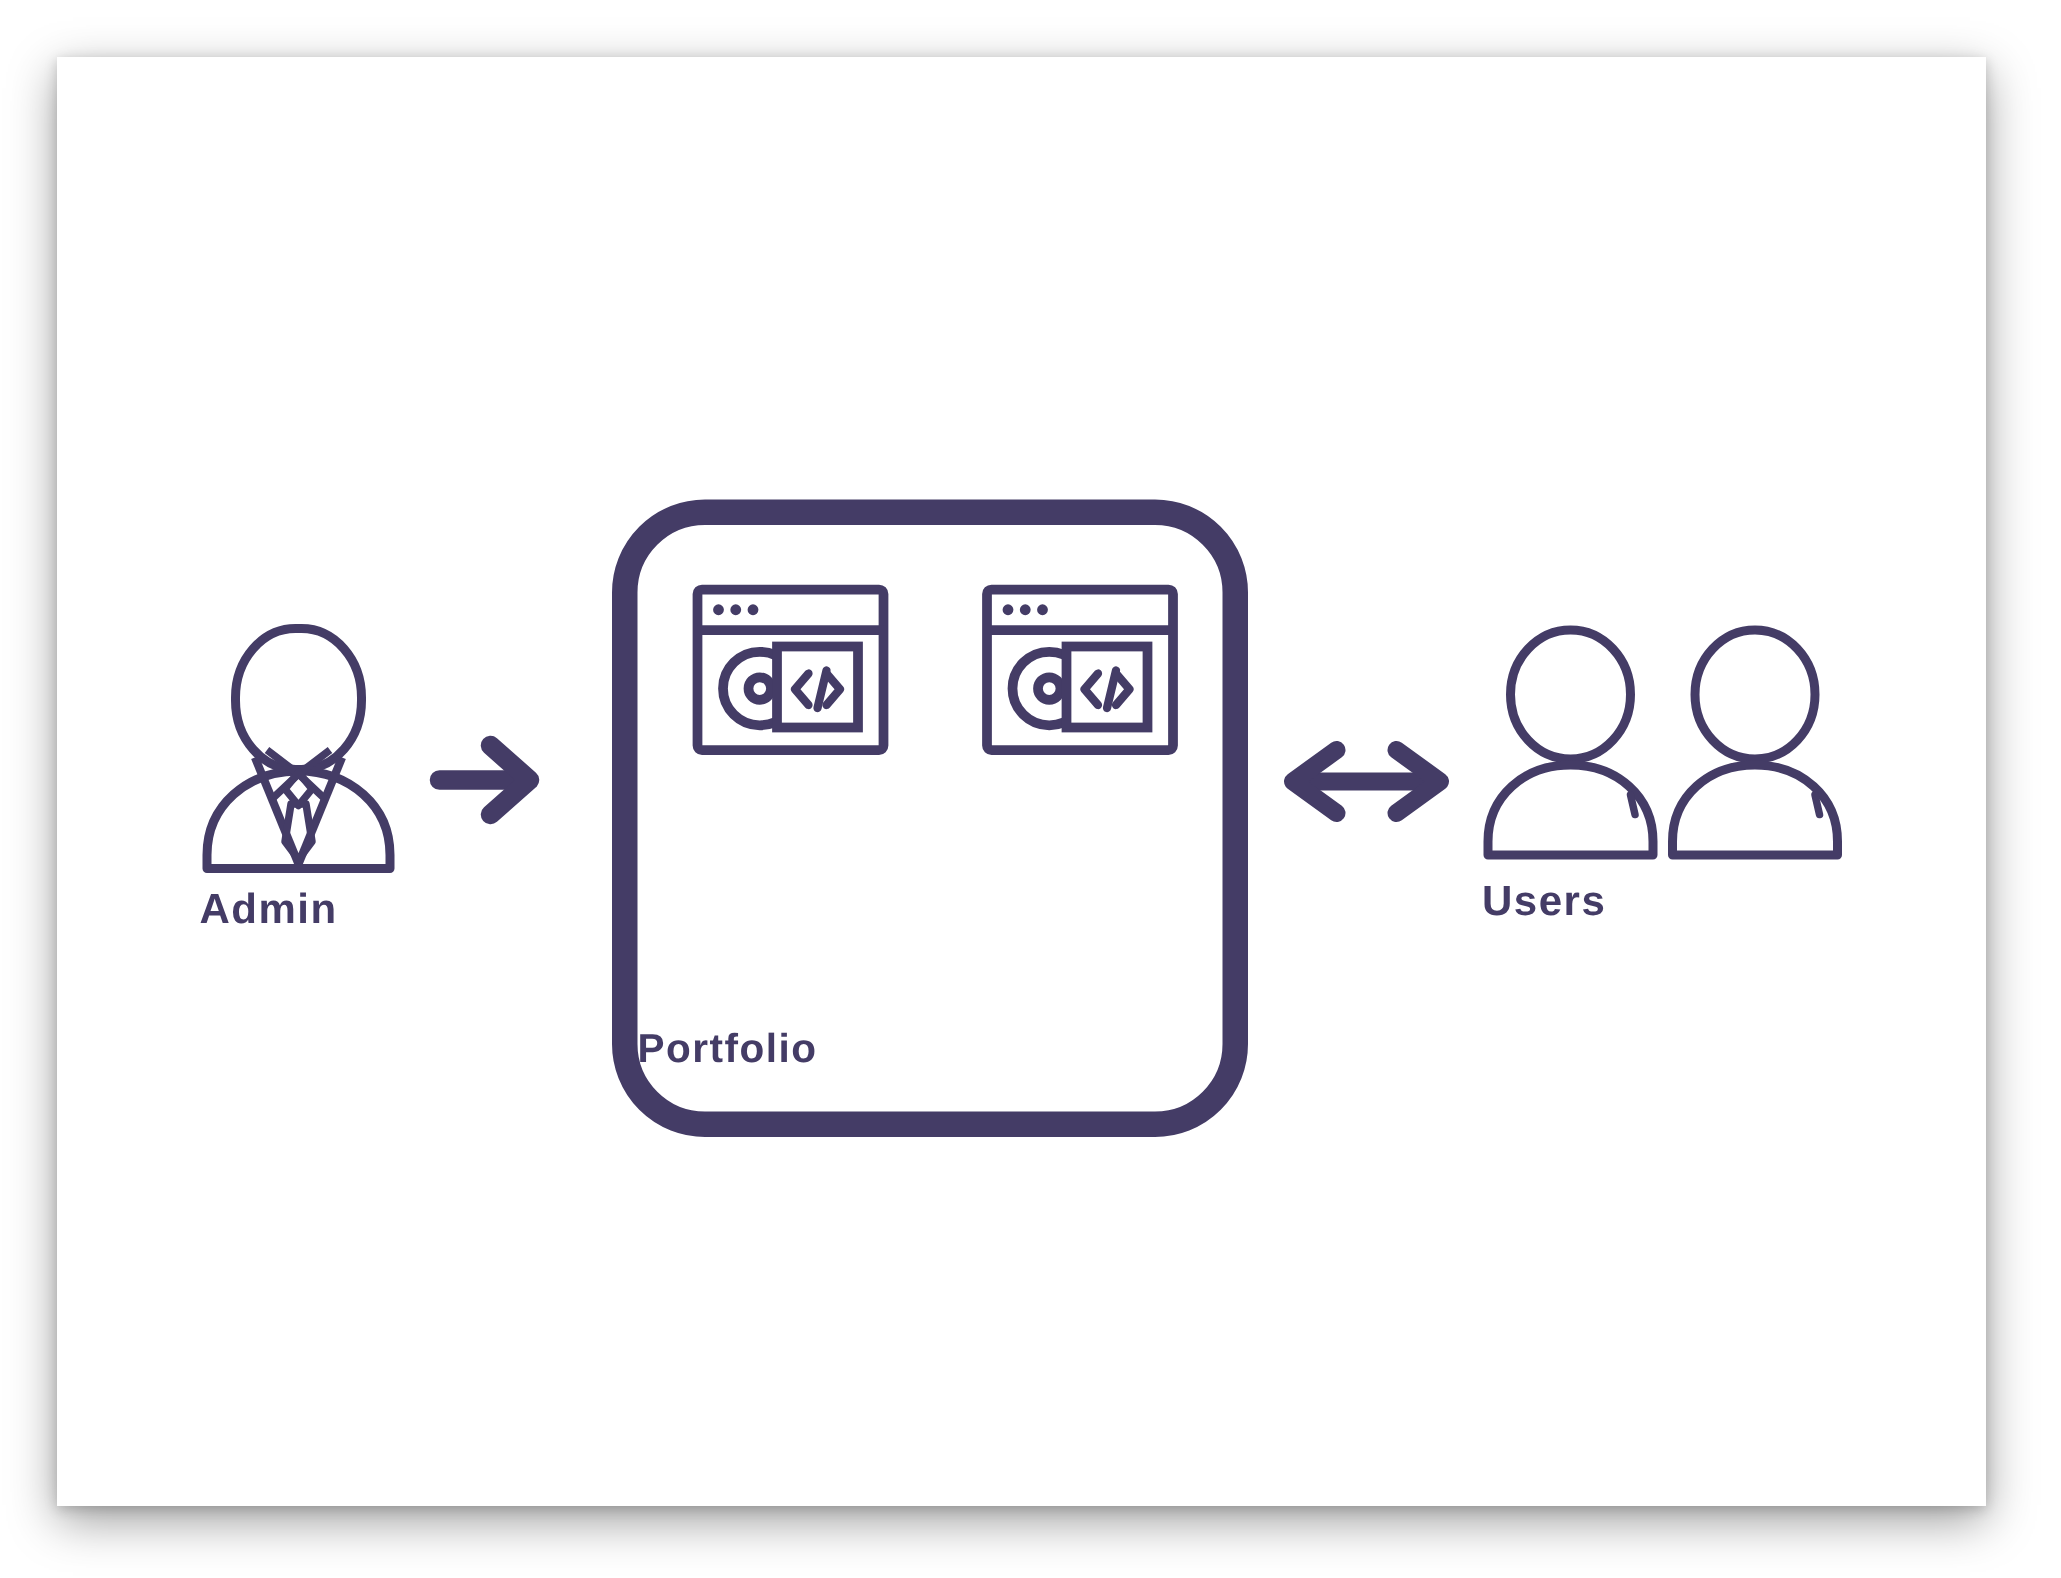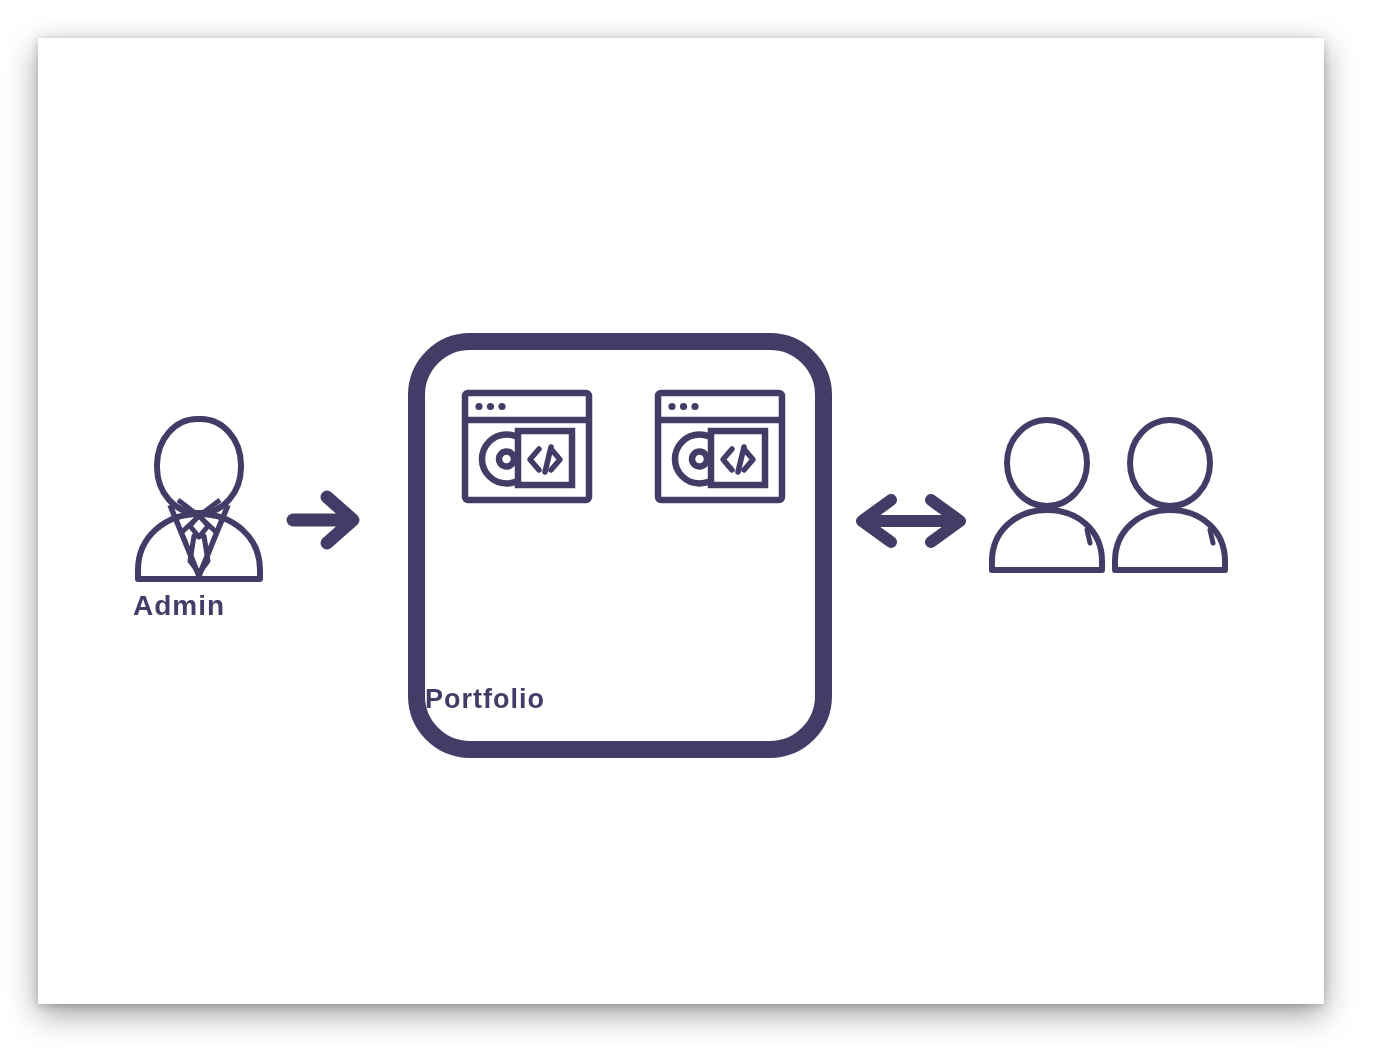--- a/index.html
+++ b/index.html
@@ -137,15 +137,16 @@
         </g>
       </svg>
       <svg class="ink" width="118" height="156" viewBox="0 0 118 156" style="position:absolute; left:123px; top:0;">
         <g fill="none" stroke="currentColor" stroke-width="6">
           <ellipse cx="59" cy="45" rx="40" ry="43"></ellipse>
           <path d="M 4,152 L 4,143 C 4,113 28,92 59,92 C 90,92 114,113 114,143 L 114,152 Z" stroke-linejoin="round"></path>
           <path d="M 99,112 L 102,125" stroke-width="5" stroke-linecap="round"></path>
         </g>
       </svg>
     </div>
+    <div class="node-label users-label">Users</div>
 
   </div>
 </div>
 
 </body></html>

